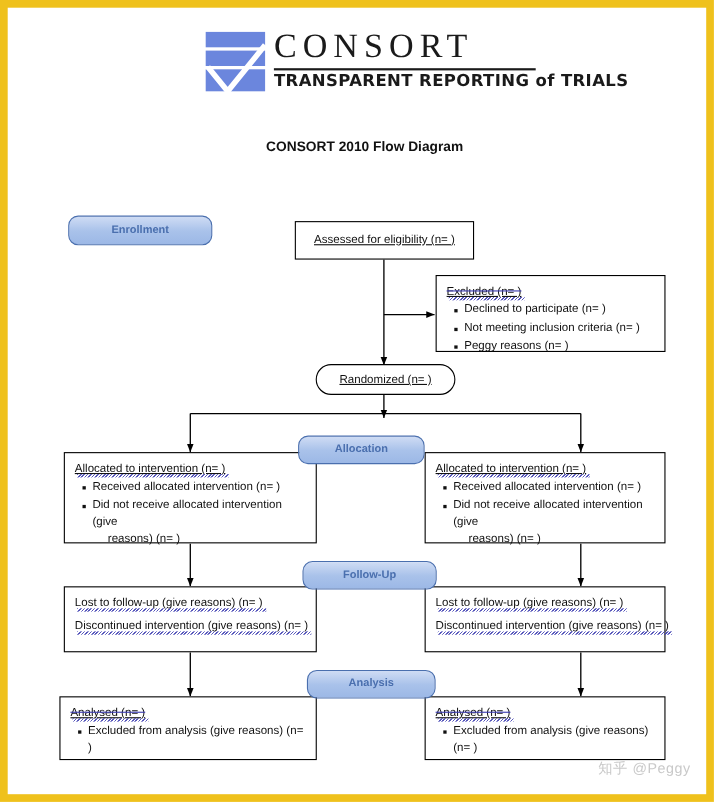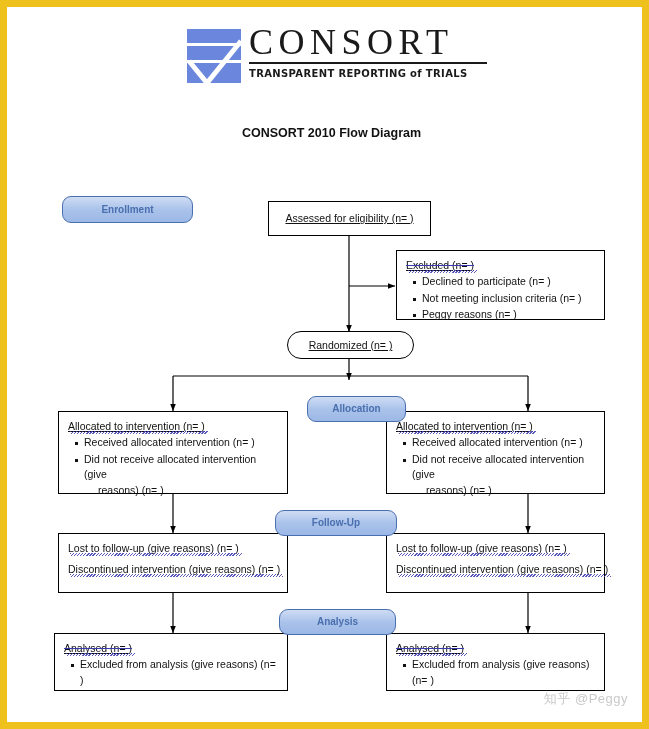--- a/index.html
+++ b/index.html
@@ -42,36 +42,36 @@
     height: 58px;
   }
   .logo-text {
     position: absolute;
     left: 64px;
     top: 2px;
     width: 240px;
   }
   .logo-word {
     font-family: "Liberation Serif", serif;
-    font-size: 36px;
+    font-size: 31px;
     letter-spacing: 5.5px;
     color: #1a1a1a;
     line-height: 38px;
     white-space: nowrap;
   }
   .logo-rule {
     height: 2px;
     background: #1a1a1a;
     width: 238px;
     margin-top: 1px;
   }
   .logo-sub {
     font-family: "DejaVu Sans", sans-serif;
     font-weight: bold;
-    font-size: 10px;
+    font-size: 15px;
     letter-spacing: 0.35px;
     color: #1a1a1a;
     line-height: 15px;
     margin-top: 2px;
     white-space: nowrap;
   }
 
   
   .diagram-title {
     position: absolute;
@@ -233,21 +233,21 @@
       <div class="logo-word">CONSORT</div>
       <div class="logo-rule"></div>
       <div class="logo-sub">TRANSPARENT REPORTING of TRIALS</div>
     </div>
   </div>
 
   <div class="diagram-title">CONSORT 2010 Flow Diagram</div>
 
   <div class="pill" style="left:55px; top:189px; width:131px; height:27px;">Enrollment</div>
 
-  <div class="pill" style="left:264px; top:389px; width:99px; height:26px;margin-left:36px;">Allocation</div>
+  <div class="pill" style="left:264px; top:389px; width:115px; height:26px;">Allocation</div>
 
   <div class="pill" style="left:272px; top:602px; width:117px; height:26px;">Analysis</div>
 
   <div class="pill" style="left:268px; top:503px; width:122px; height:26px;">Follow-Up</div>
 
   <div class="box box-center" style="left:261px; top:194px; width:163px; height:35px;">
     <div class="pad">
       <span class="line-head">Assessed for eligibility (n=  )</span>
     </div>
   </div>

